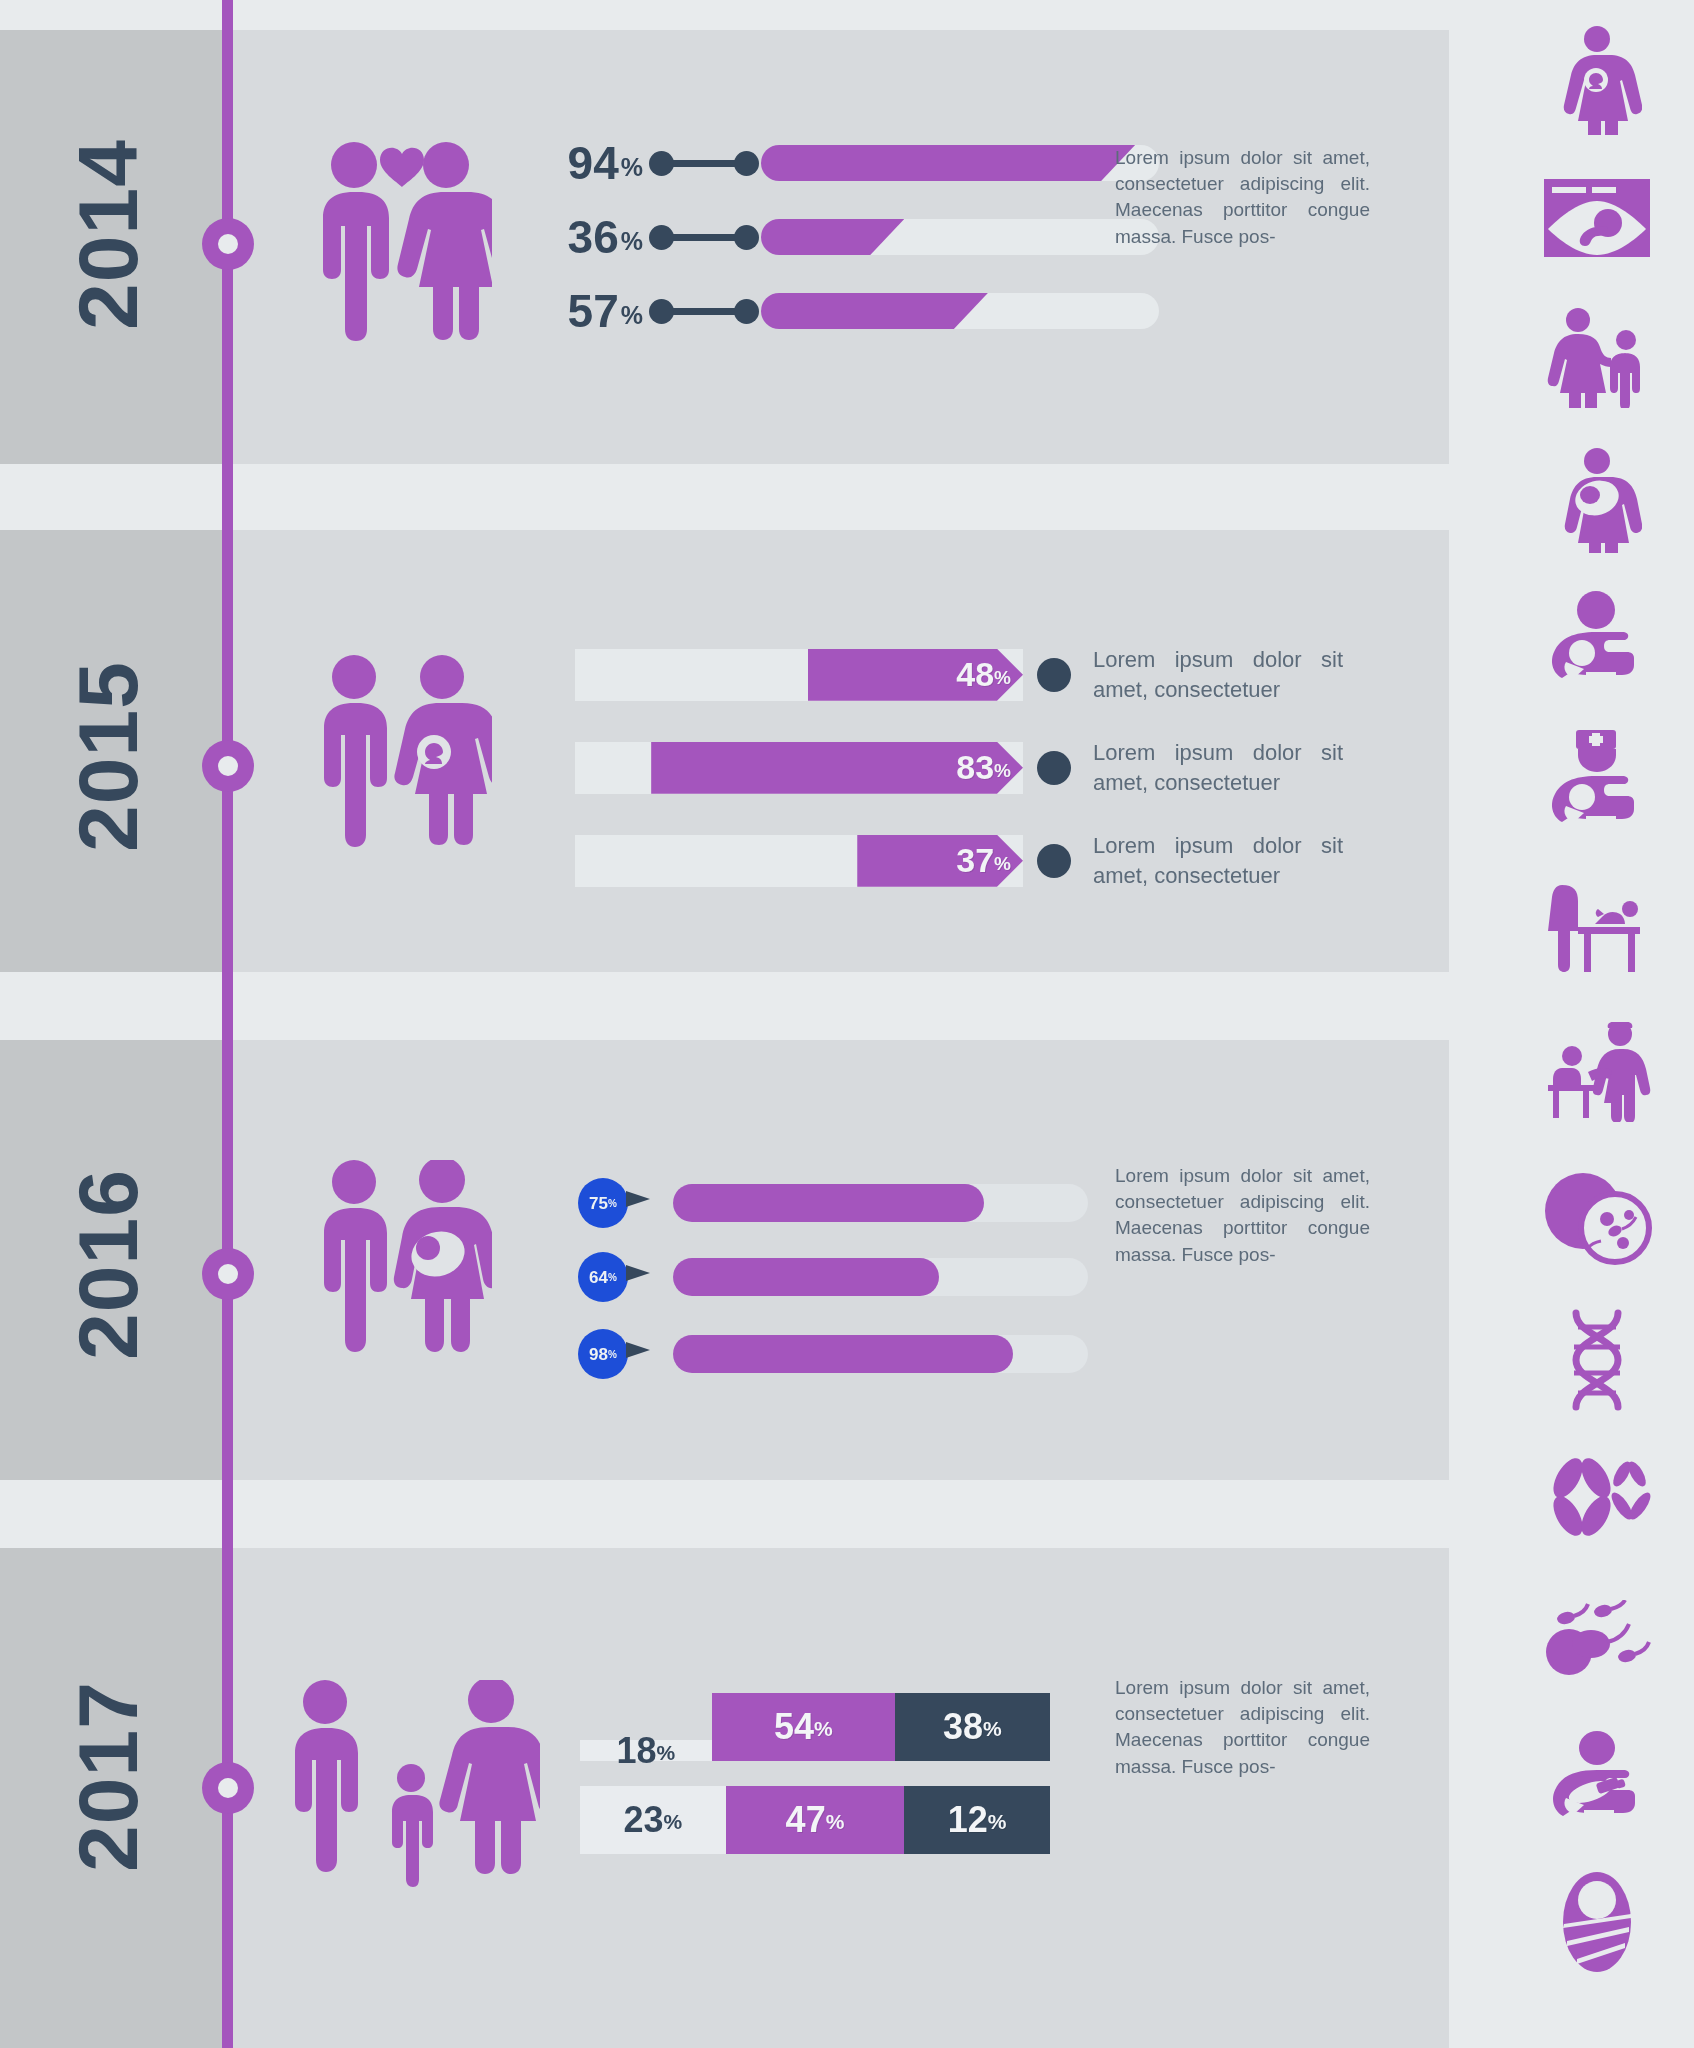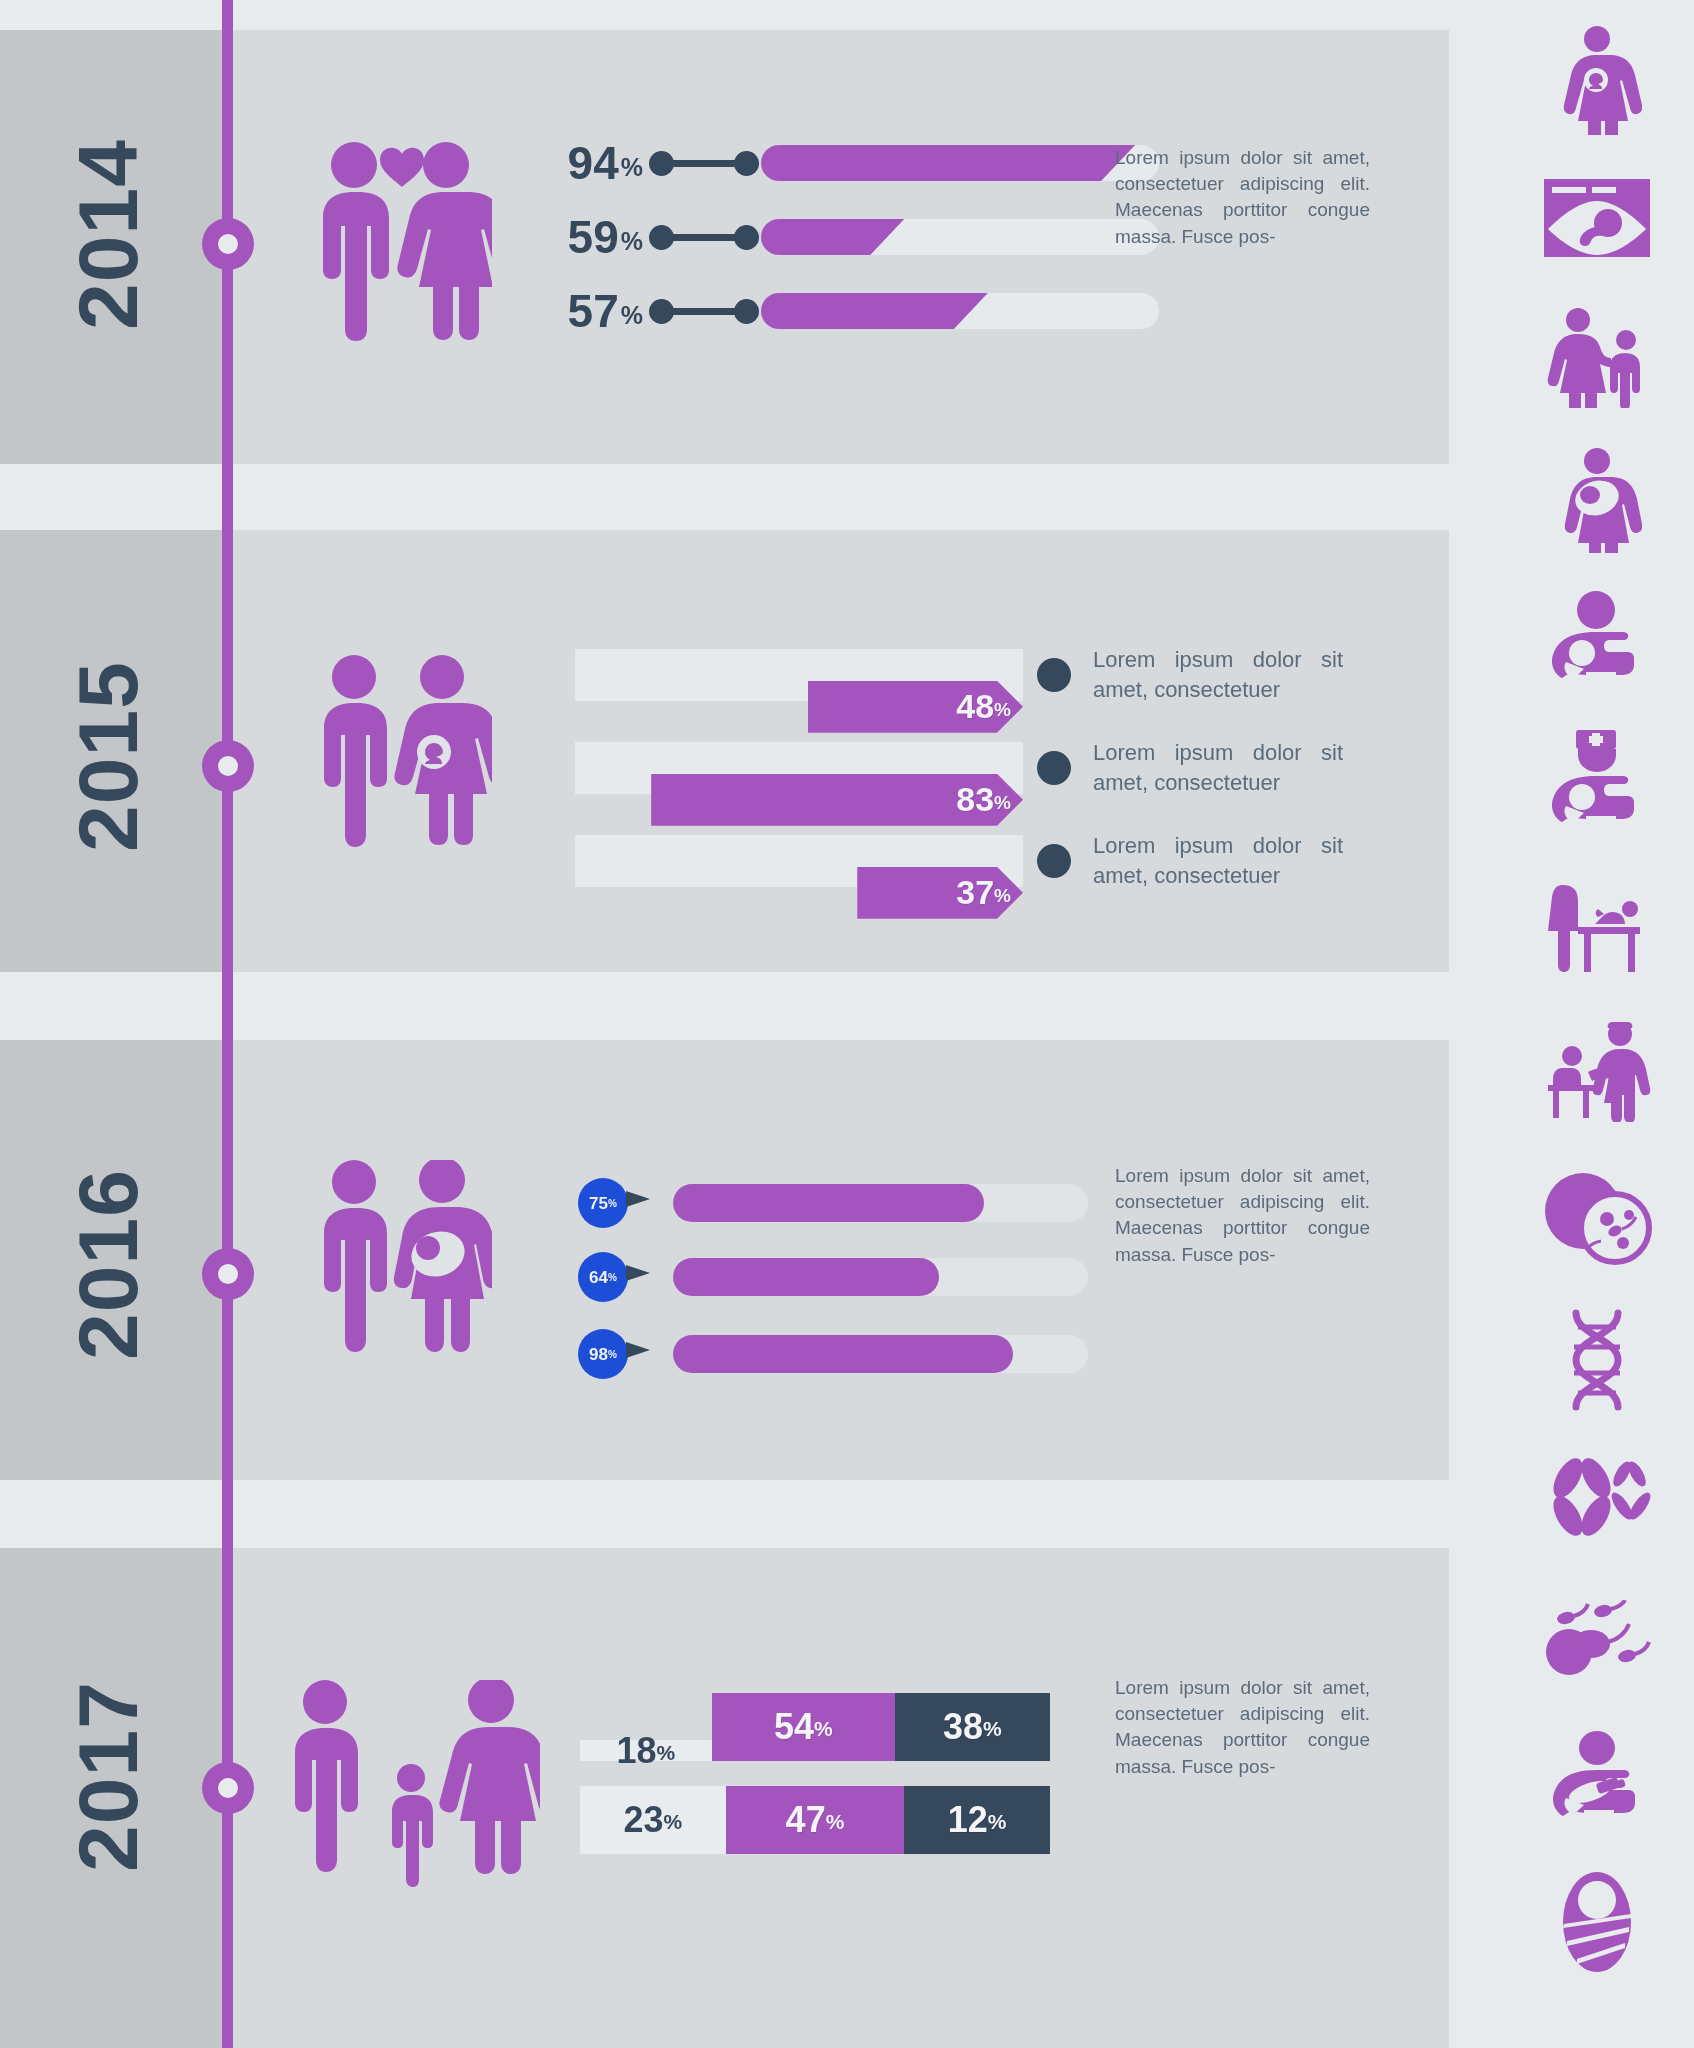--- a/index.html
+++ b/index.html
@@ -98,21 +98,20 @@
   .track15 {
     position: relative; width: 448px; height: 52px;
     background: #e6eaec;
   }
   .fill15 {
     position: absolute; right: 0; top: 0; height: 100%;
     background: #a455bd;
     display: flex; align-items: center; justify-content: flex-end;
     padding-right: 12px;
     clip-path: polygon(0 0, calc(100% - 26px) 0, 100% 50%, calc(100% - 26px) 100%, 0 100%);
-    margin-top: 32px;
   }
   .fill15 .v {
     color: #f2f4f6; font-size: 34px; font-weight: bold;
     font-family: "Liberation Sans", sans-serif;
     text-shadow: 1px 1px 0 rgba(0,0,0,.10);
   }
   .fill15 .v sup { font-size: 19px; vertical-align: 2px; }
   .dot15 {
     width: 34px; height: 34px; border-radius: 50%;
     background: #36485c; margin-left: 14px; flex: none;
@@ -245,21 +244,21 @@
   </div>
 
   <div class="r14" style="left:545px;top:140px;">
     <div class="pct"><span>94</span><sup>%</sup></div>
     <div class="conn"></div>
     <div class="track14">
       <div class="fill14" style="width:94%;clip-path:polygon(0 0, 100% 0, calc(100% - 34px) 100%, 0 100%);"></div>
     </div>
   </div>
   <div class="r14" style="left:545px;top:214px;">
-    <div class="pct"><span>59</span><sup>%</sup></div>
+    <div class="pct"><span>36</span><sup>%</sup></div>
     <div class="conn"></div>
     <div class="track14">
       <div class="fill14" style="width:36%;clip-path:polygon(0 0, 100% 0, calc(100% - 34px) 100%, 0 100%);"></div>
     </div>
   </div>
   <div class="r14" style="left:545px;top:288px;">
     <div class="pct"><span>57</span><sup>%</sup></div>
     <div class="conn"></div>
     <div class="track14">
       <div class="fill14" style="width:57%;clip-path:polygon(0 0, 100% 0, calc(100% - 34px) 100%, 0 100%);"></div>

